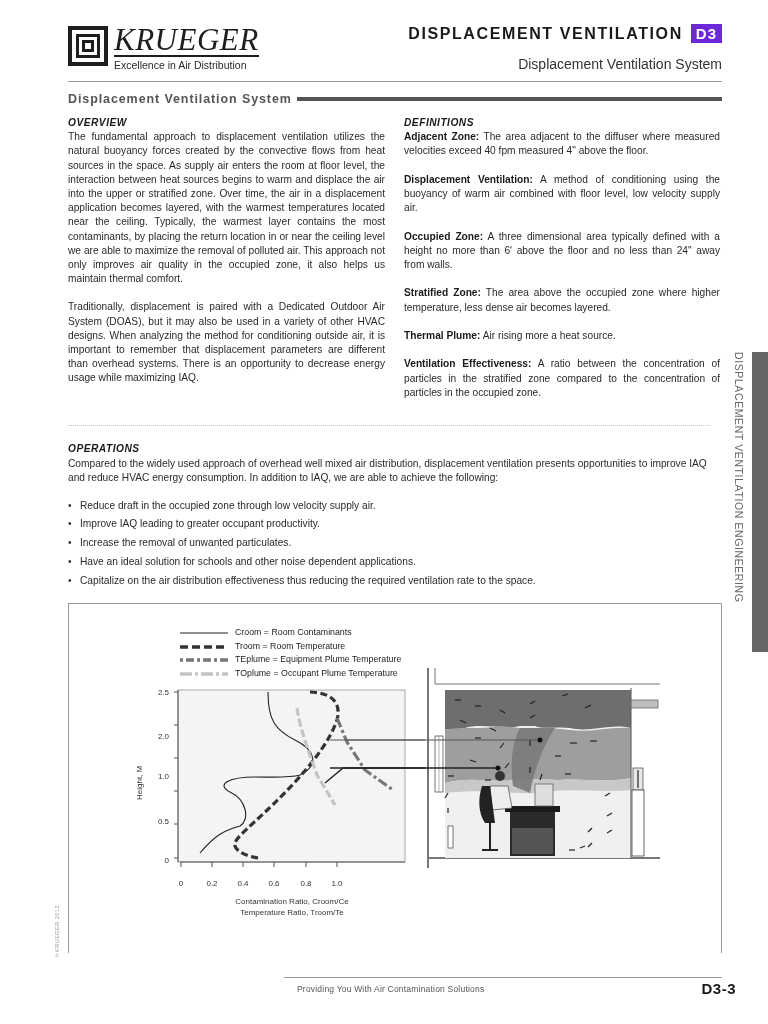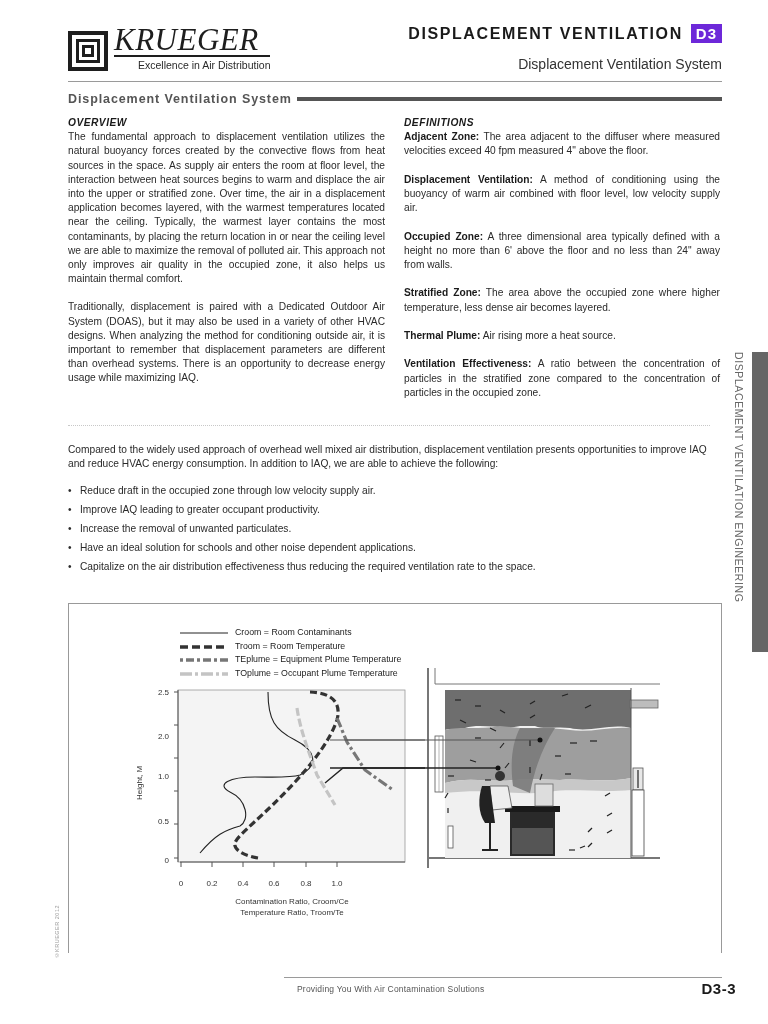--- a/index.html
+++ b/index.html
@@ -1,29 +1,29 @@
 <!DOCTYPE html>
 <html><head>
 <meta charset="utf-8">
 <style>
   * { box-sizing: border-box; margin: 0; padding: 0; }
   html, body { width: 768px; height: 1024px; background: #ffffff; overflow: hidden; }
   body { position: relative; font-family: "Liberation Sans", sans-serif; color: #2a2a2a; }
 
   
-  .logo { position: absolute; left: 68px; top: 26px; display: flex; align-items: flex-end; }
+  .logo { position: absolute; left: 68px; top: 26px; display: flex; align-items: flex-start; }
   .logo-mark { width: 40px; height: 40px; background: #1e1e1e; position: relative; }
   .logo-mark .r1 { position: absolute; left: 4px; top: 4px; width: 32px; height: 32px; background: #fff; }
   .logo-mark .r2 { position: absolute; left: 8px; top: 8px; width: 24px; height: 24px; background: #1e1e1e; }
   .logo-mark .r3 { position: absolute; left: 11px; top: 11px; width: 18px; height: 18px; background: #fff; }
   .logo-mark .r4 { position: absolute; left: 14px; top: 14px; width: 12px; height: 12px; background: #1e1e1e; }
   .logo-mark .r5 { position: absolute; left: 17px; top: 17px; width: 6px; height: 6px; background: #fff; }
   .logo-text { margin-left: 6px; }
   .logo-name { font-family: "Liberation Serif", serif; font-style: italic; font-size: 31px; line-height: 28px; color: #1e1e1e; letter-spacing: 0.5px; border-bottom: 2px solid #1e1e1e; padding-bottom: 1px; }
-  .logo-tagline { font-size: 10.5px; color: #2a2a2a; margin-top: 2px; margin-left: 24px; }
+  .logo-tagline { font-size: 10.5px; color: #2a2a2a; margin-top: 2px; }
 
   .header-title { position: absolute; right: 46px; top: 24px; display: flex; align-items: center; }
   .header-title .t { font-weight: bold; font-size: 16px; letter-spacing: 1.6px; color: #1a1a1a; }
   .header-title .badge { margin-left: 8px; background: #6d28d9; color: #fff; font-weight: bold; font-size: 15px; padding: 1px 5px; letter-spacing: 1px; }
   .header-sub { position: absolute; right: 46px; top: 56px; font-size: 14px; color: #333; }
   .header-rule { position: absolute; left: 68px; right: 46px; top: 81px; height: 1px; background: #9a9a9a; }
 
   .section-heading { position: absolute; left: 68px; top: 92px; right: 46px; display: flex; align-items: center; }
   .section-heading .h { font-weight: bold; font-size: 12.5px; color: #555; letter-spacing: 0.9px; white-space: nowrap; }
   .section-heading .bar { flex: 1; height: 4px; background: #555; margin-left: 5px; }
@@ -106,20 +106,21 @@
   <p class="def"><b>Displacement Ventilation</b><b>:</b><span> A method of conditioning using the buoyancy of warm air combined with floor level, low velocity supply air.</span></p>
   <p class="def"><b>Occupied Zone</b><b>:</b><span> A three dimensional area typically defined with a height no more than 6' above the floor and no less than 24" away from walls.</span></p>
   <p class="def"><b>Stratified Zone</b><b>:</b><span> The area above the occupied zone where higher temperature, less dense air becomes layered.</span></p>
   <p class="def"><b>Thermal Plume</b><b>:</b><span> Air rising more a heat source.</span></p>
   <p class="def"><b>Ventilation Effectiveness</b><b>:</b><span> A ratio between the concentration of particles in the stratified zone compared to the concentration of particles in the occupied zone.</span></p>
 </div>
 
 <div class="dotted-rule"></div>
 
 <div class="ops">
+  <div class="sub-h">OPERATIONS</div>
   <p class="ops-intro">Compared to the widely used approach of overhead well mixed air distribution, displacement ventilation presents opportunities to improve IAQ and reduce HVAC energy consumption. In addition to IAQ, we are able to achieve the following:</p>
   <ul class="bullets">
     <li>Reduce draft in the occupied zone through low velocity supply air.</li>
     <li>Improve IAQ leading to greater occupant productivity.</li>
     <li>Increase the removal of unwanted particulates.</li>
     <li>Have an ideal solution for schools and other noise dependent applications.</li>
     <li>Capitalize on the air distribution effectiveness thus reducing the required ventilation rate to the space.</li>
   </ul>
 </div>
 

